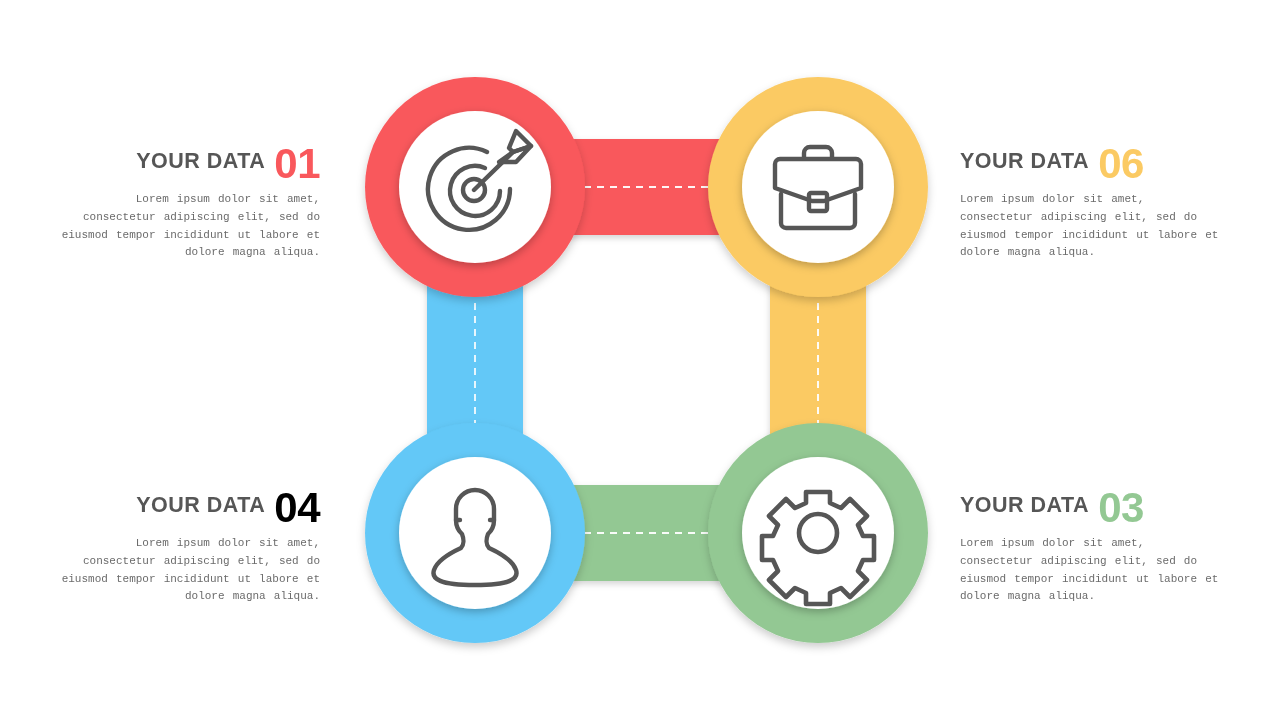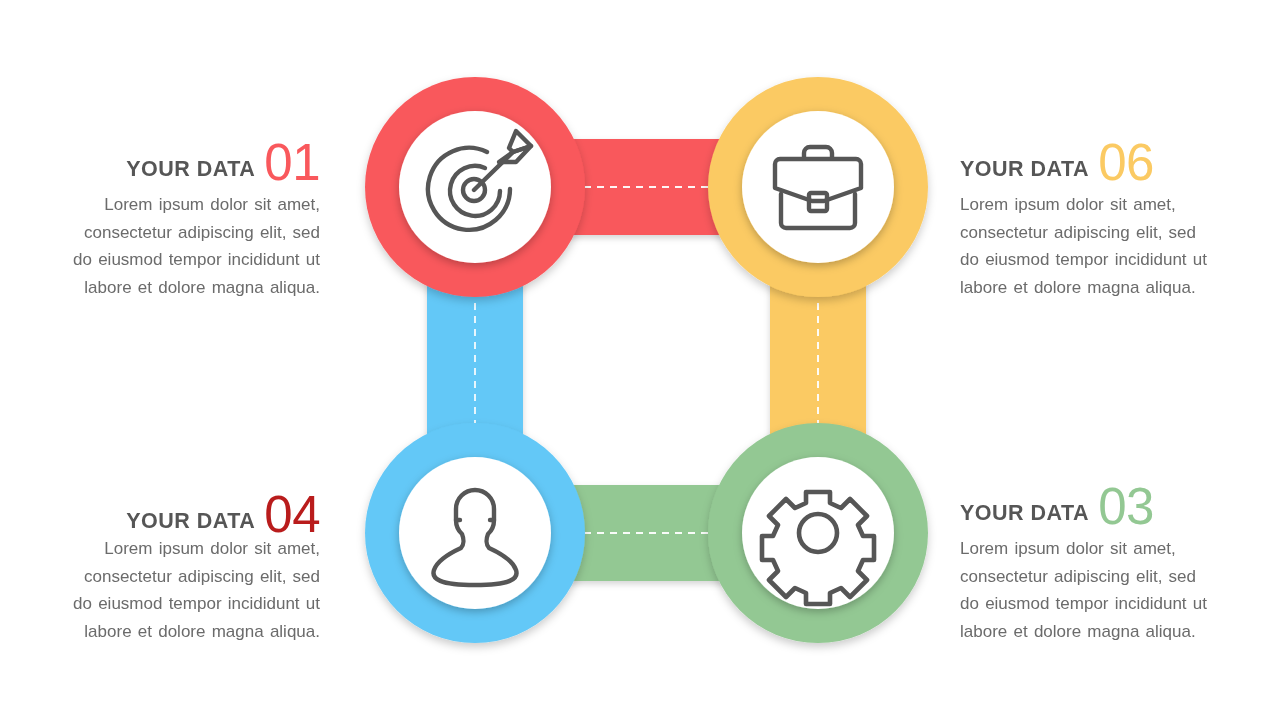--- a/index.html
+++ b/index.html
@@ -61,39 +61,39 @@
   .text-block.right .tb-heading { justify-content: flex-start; }
 
   .tb-title {
     font-size: 21.5px;
     font-weight: bold;
     letter-spacing: 0.5px;
     color: #565656;
     font-family: "Liberation Sans", sans-serif;
   }
   .tb-number {
-    font-size: 51px;
-    font-weight: normal;
+    font-size: 42px;
+    font-weight: bold;
     letter-spacing: -0.5px;
     margin-left: 9px;
     position: relative;
-    top: 4px;
+    top: 10px;
     font-family: "Liberation Sans", sans-serif;
   }
   .num-01 { color: #F9585C; }
   .num-02 { color: #FBCA63; }
   .num-03 { color: #93C893; text-align: right; }
-  .num-04 { color: #b91c1c; margin-top: 8px; }
+  .num-04 { color: #000000; }
 
   .tb-body {
     margin: 14px 0 0 0;
-    font-size: 17px;
+    font-size: 11px;
     line-height: 1.62;
     color: #6b6b6b;
-    font-family: Liberation Sans, sans-serif;
+    font-family: Liberation Mono, monospace;
     word-spacing: 1.5px;
   }
 </style>
 </head>
 <body>
 
 <div id="slide">
 
   <div id="diagram">
     <svg viewBox="0 0 1280 720" xmlns="http://www.w3.org/2000/svg">

